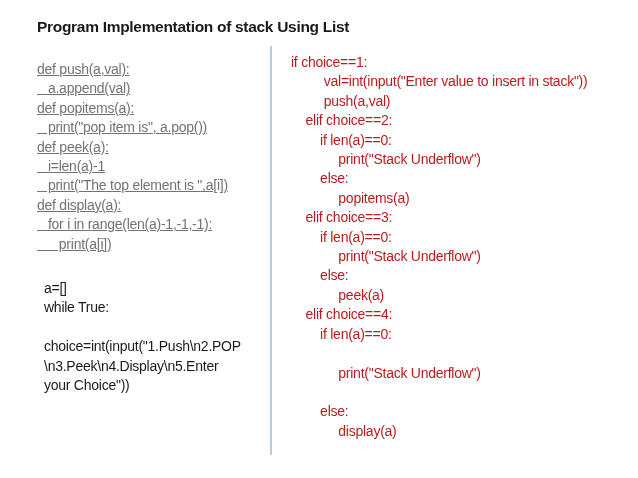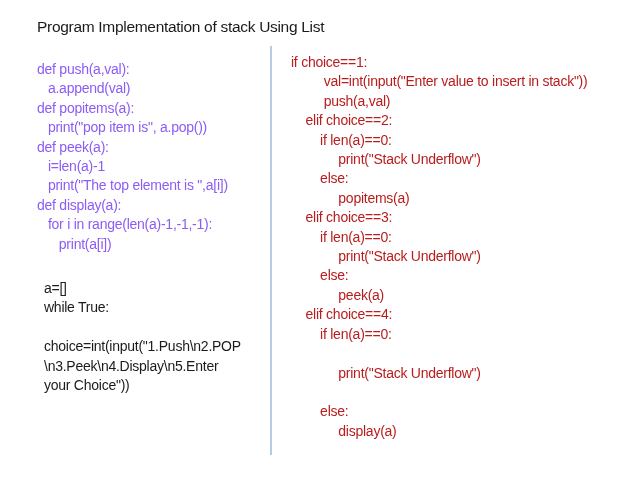--- a/index.html
+++ b/index.html
@@ -15,21 +15,21 @@
     overflow: hidden;
     font-family: "Liberation Sans", sans-serif;
     color: #1b1b1b;
   }
   .title {
     position: absolute;
     left: 37px;
     top: 18px;
     margin: 0;
     font-size: 15.5px;
-    font-weight: normal;
+    font-weight: bold;
     letter-spacing: -0.3px;
     white-space: nowrap;
     color: #161616;
   }
   .code {
     position: absolute;
     margin: 0;
     font-family: "Liberation Sans", sans-serif;
     font-size: 14px;
     line-height: 19.4px;
@@ -57,21 +57,21 @@
     height: 409px;
     background: #b7cbe3;
   }
 </style>
 </head>
 <body>
 
 <div class="slide">
   <h1 class="title" style="color: rgb(27, 27, 27);">Program Implementation of stack Using List</h1>
 
-  <pre class="code left-top" style="color: #8b5cf6;">def push(a,val):
+  <pre class="code left-top" style="color: #737373; text-decoration: underline;">def push(a,val):
    a.append(val)
 def popitems(a):
    print("pop item is", a.pop())
 def peek(a):
    i=len(a)-1
    print("The top element is ",a[i])
 def display(a):
    for i in range(len(a)-1,-1,-1):
       print(a[i])</pre>
 

